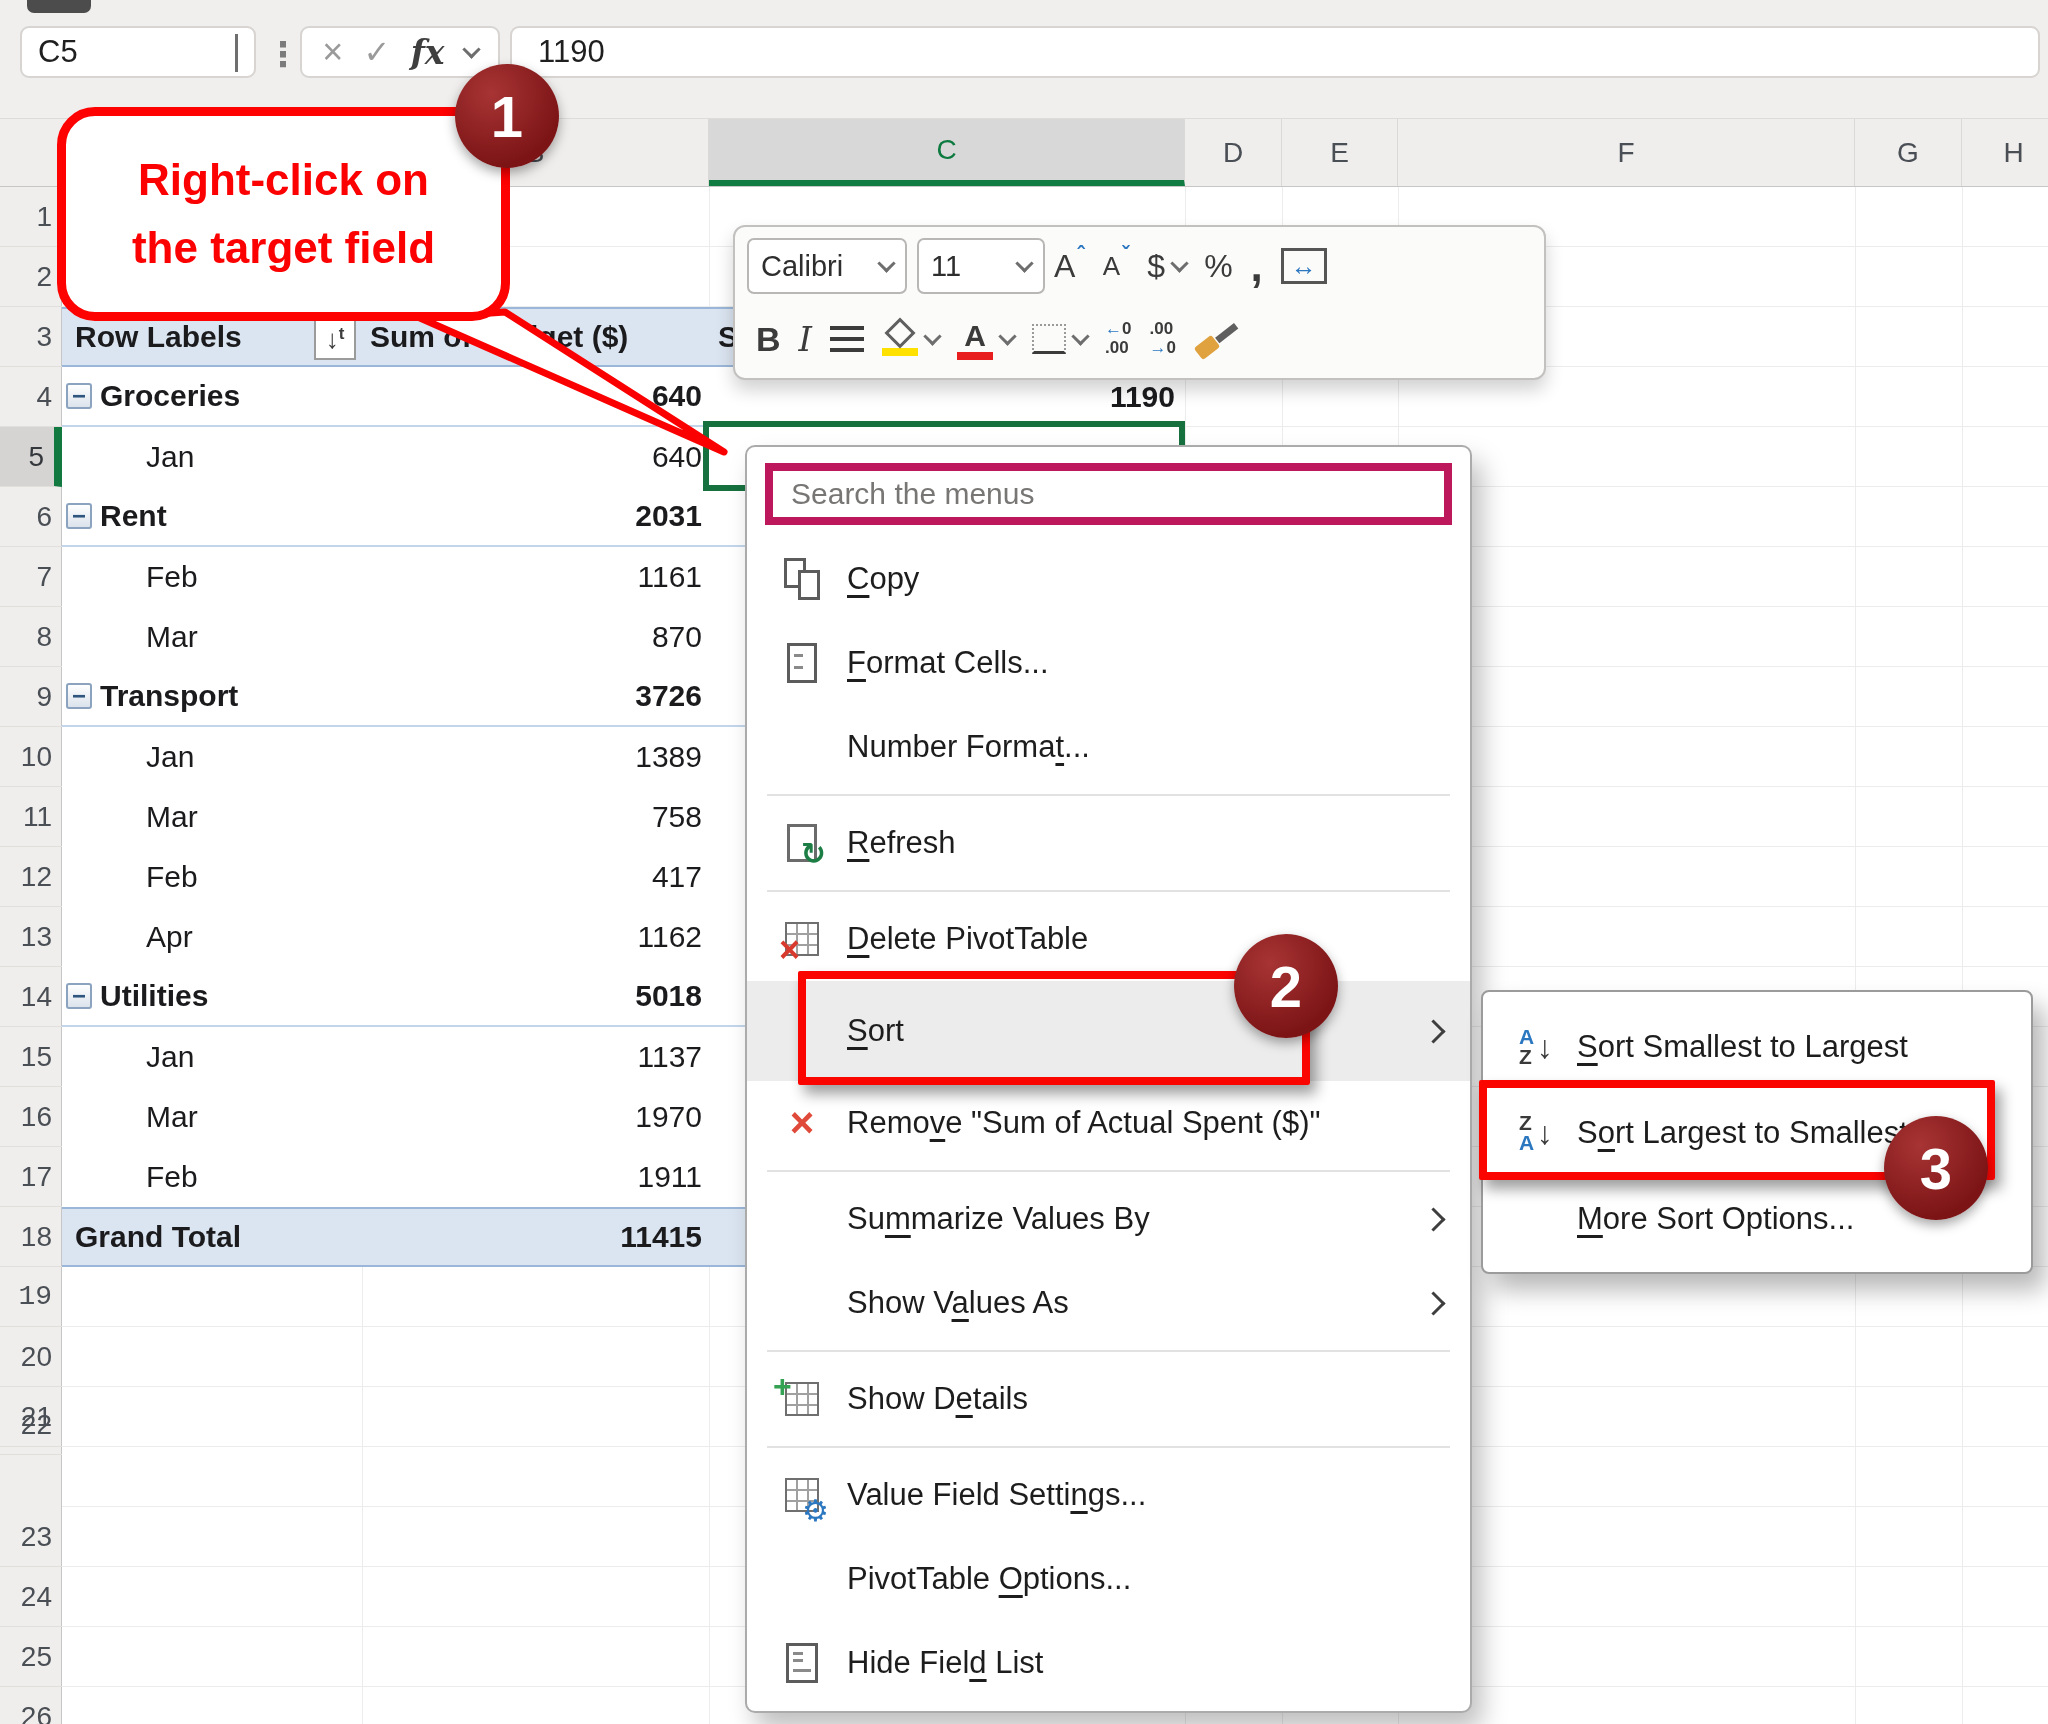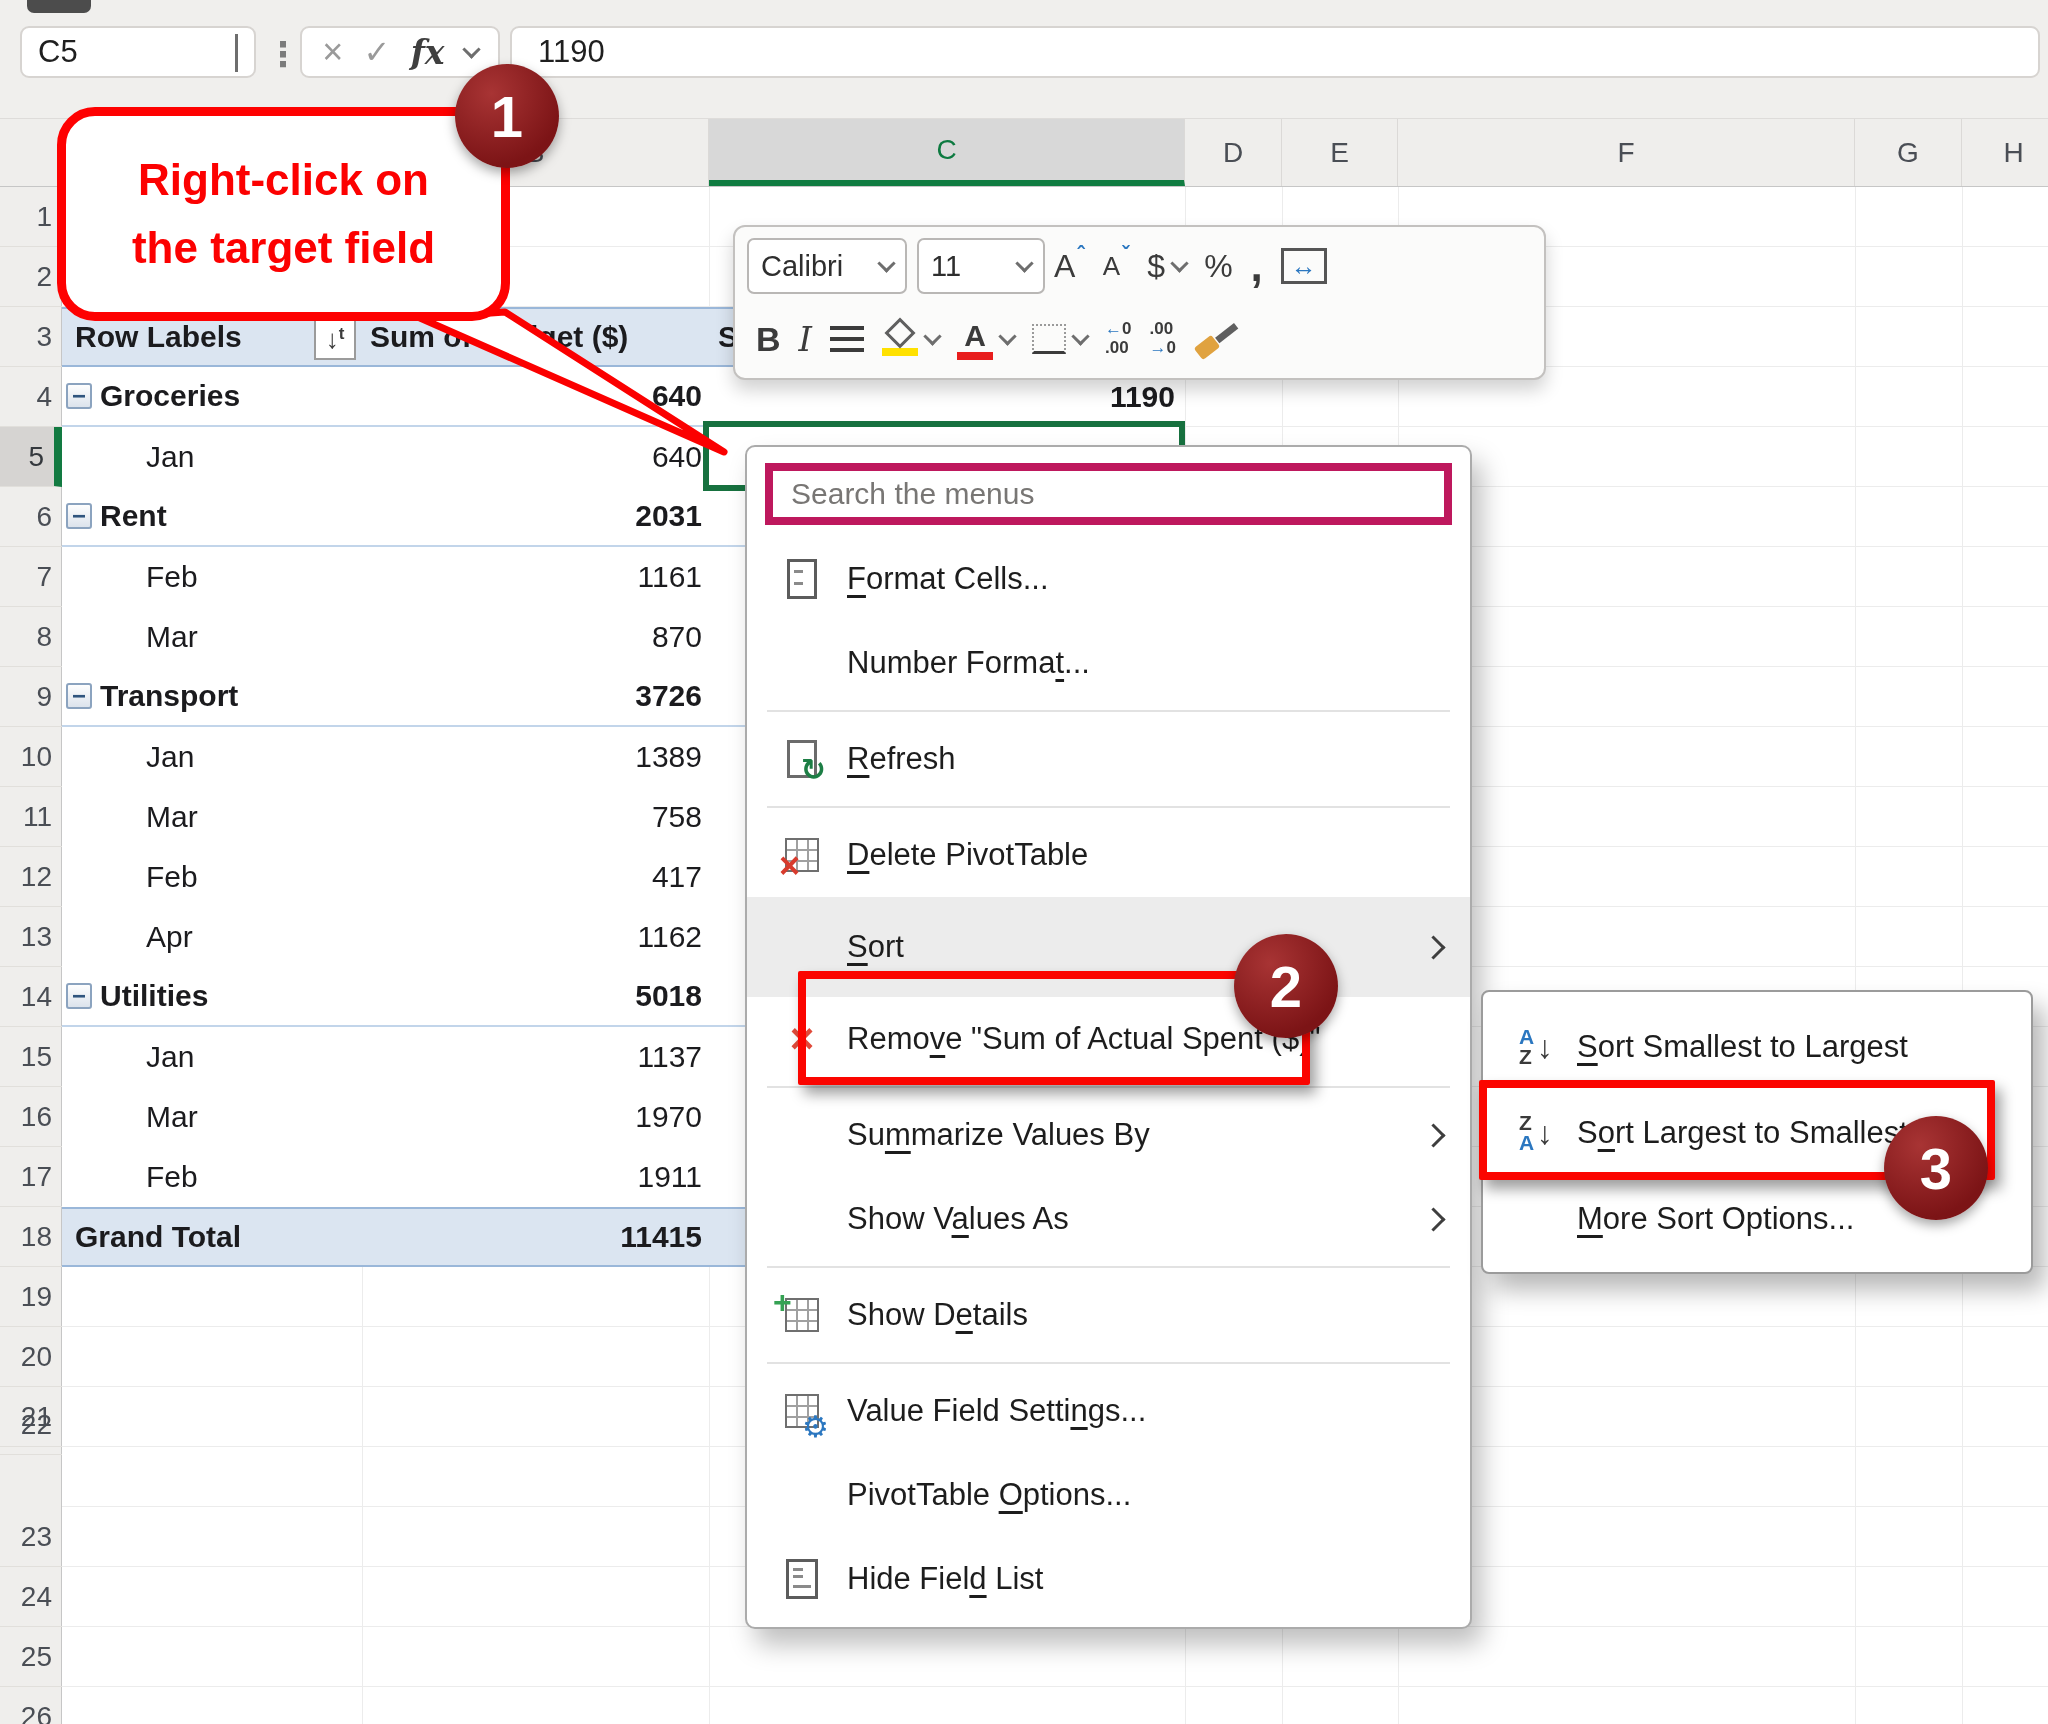--- a/index.html
+++ b/index.html
@@ -179,21 +179,21 @@
       <div class="gut" style="top: 480px;">9</div>
       <div class="gut" style="top: 540px;">10</div>
       <div class="gut" style="top: 600px;">11</div>
       <div class="gut" style="top: 660px;">12</div>
       <div class="gut" style="top: 720px;">13</div>
       <div class="gut" style="top: 780px;">14</div>
       <div class="gut" style="top: 840px;">15</div>
       <div class="gut" style="top: 900px;">16</div>
       <div class="gut" style="top: 960px;">17</div>
       <div class="gut" style="top: 1020px;">18</div>
-      <div class="gut" style="top: 1080px;">19</div>
+      <div class="gut" style="top: 1080px; font-family: Liberation Mono, monospace;">19</div>
       <div class="gut" style="top: 1140px;">20</div>
       <div class="gut" style="top: 1200px;">21</div>
       <div class="gut" style="top: 1208px; padding-left: 8px;">22</div>
       <div class="gut" style="top: 1320px;">23</div>
       <div class="gut" style="top: 1380px;">24</div>
       <div class="gut" style="top: 1440px;">25</div>
       <div class="gut" style="top: 1500px;">26</div>
     </div>
 
   <div id="pivot-rows">
@@ -362,20 +362,29 @@
           </span>
         </div>
     </div>
   </div>
 
   <div class="abs" id="ctx">
     <input id="ctx-search" type="text" placeholder="Search the menus" style="">
     <div id="ctx-items">
         <div class="mi">
           <span class="ic">
+            <span class="ic-copy">
+              <span></span>
+              <span></span>
+            </span>
+          </span>
+          <span class="mlabel"><span></span><span class="ul">C</span><span>opy</span></span>
+        </div>
+        <div class="mi">
+          <span class="ic">
             <span class="ic-dialog"></span>
           </span>
           <span class="mlabel"><span></span><span class="ul">F</span><span>ormat Cells...</span></span>
         </div>
         <div class="mi">
           <span class="ic"></span>
           <span class="mlabel"><span>Number Forma</span><span class="ul">t</span><span>...</span></span>
         </div>
         <div class="sep"></div>
         <div class="mi">

